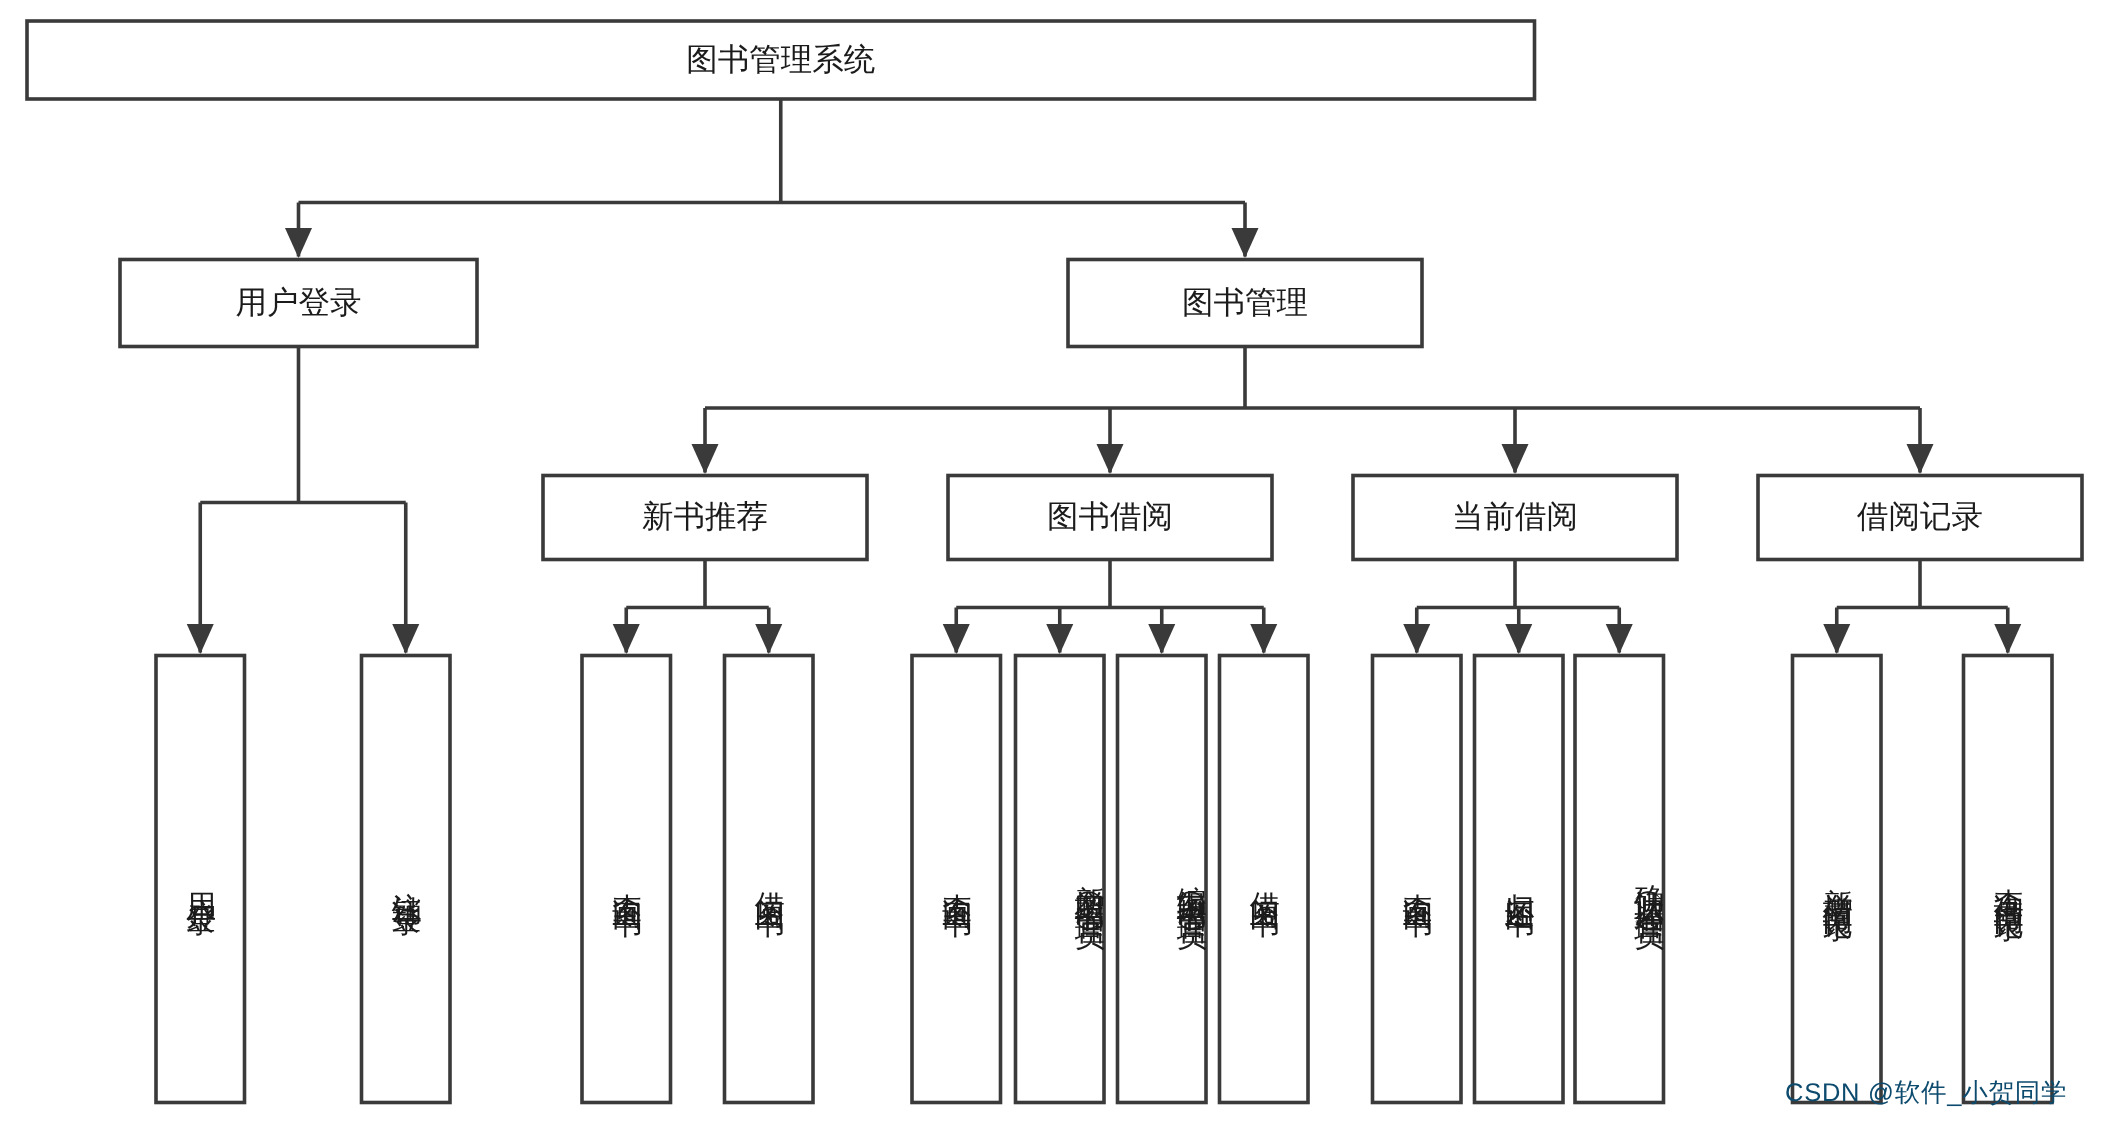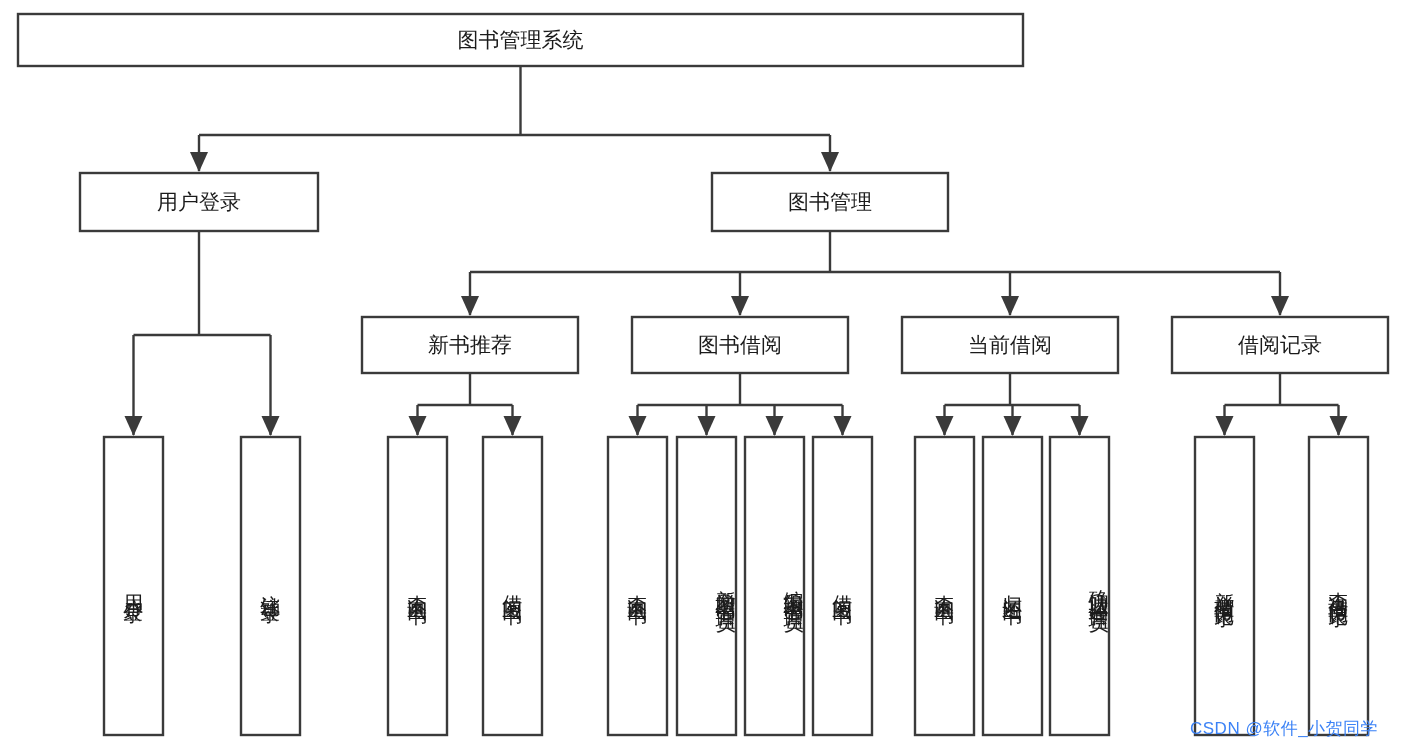--- a/index.html
+++ b/index.html
@@ -175,14 +175,14 @@
       <div class="node-label-v center-align" style="left: 608px; top: 437px; width: 59px; height: 298px;">查询图书</div>
       <div class="node-label-v" style="left: 677px; top: 445px; width: 59px; height: 290px;">新增图书（管理员）</div>
       <div class="node-label-v" style="left: 745px; top: 445px; width: 59px; height: 290px;">编辑图书（管理员）</div>
       <div class="node-label-v center-align" style="left: 813px; top: 437px; width: 59px; height: 298px;">借阅图书</div>
       <div class="node-label-v center-align" style="left: 915px; top: 437px; width: 59px; height: 298px;">查询图书</div>
       <div class="node-label-v center-align" style="left: 983px; top: 437px; width: 59px; height: 298px;">归还图书</div>
       <div class="node-label-v" style="left: 1050px; top: 445px; width: 59px; height: 290px;">确认归还（管理员）</div>
       <div class="node-label-v center-align" style="left: 1195px; top: 437px; width: 59px; height: 298px;">新增借阅记录</div>
       <div class="node-label-v center-align" style="left: 1309px; top: 437px; width: 59px; height: 298px;">查询借阅记录</div>
     </div>
-  <div class="watermark" style="left: 1190px; top: 717px; color: #3b82f6;">CSDN @软件_小贺同学</div>
+  <div class="watermark" style="left: 1190px; top: 717px; color: #0c4a6e;">CSDN @软件_小贺同学</div>
 </div>
 
 </body></html>

